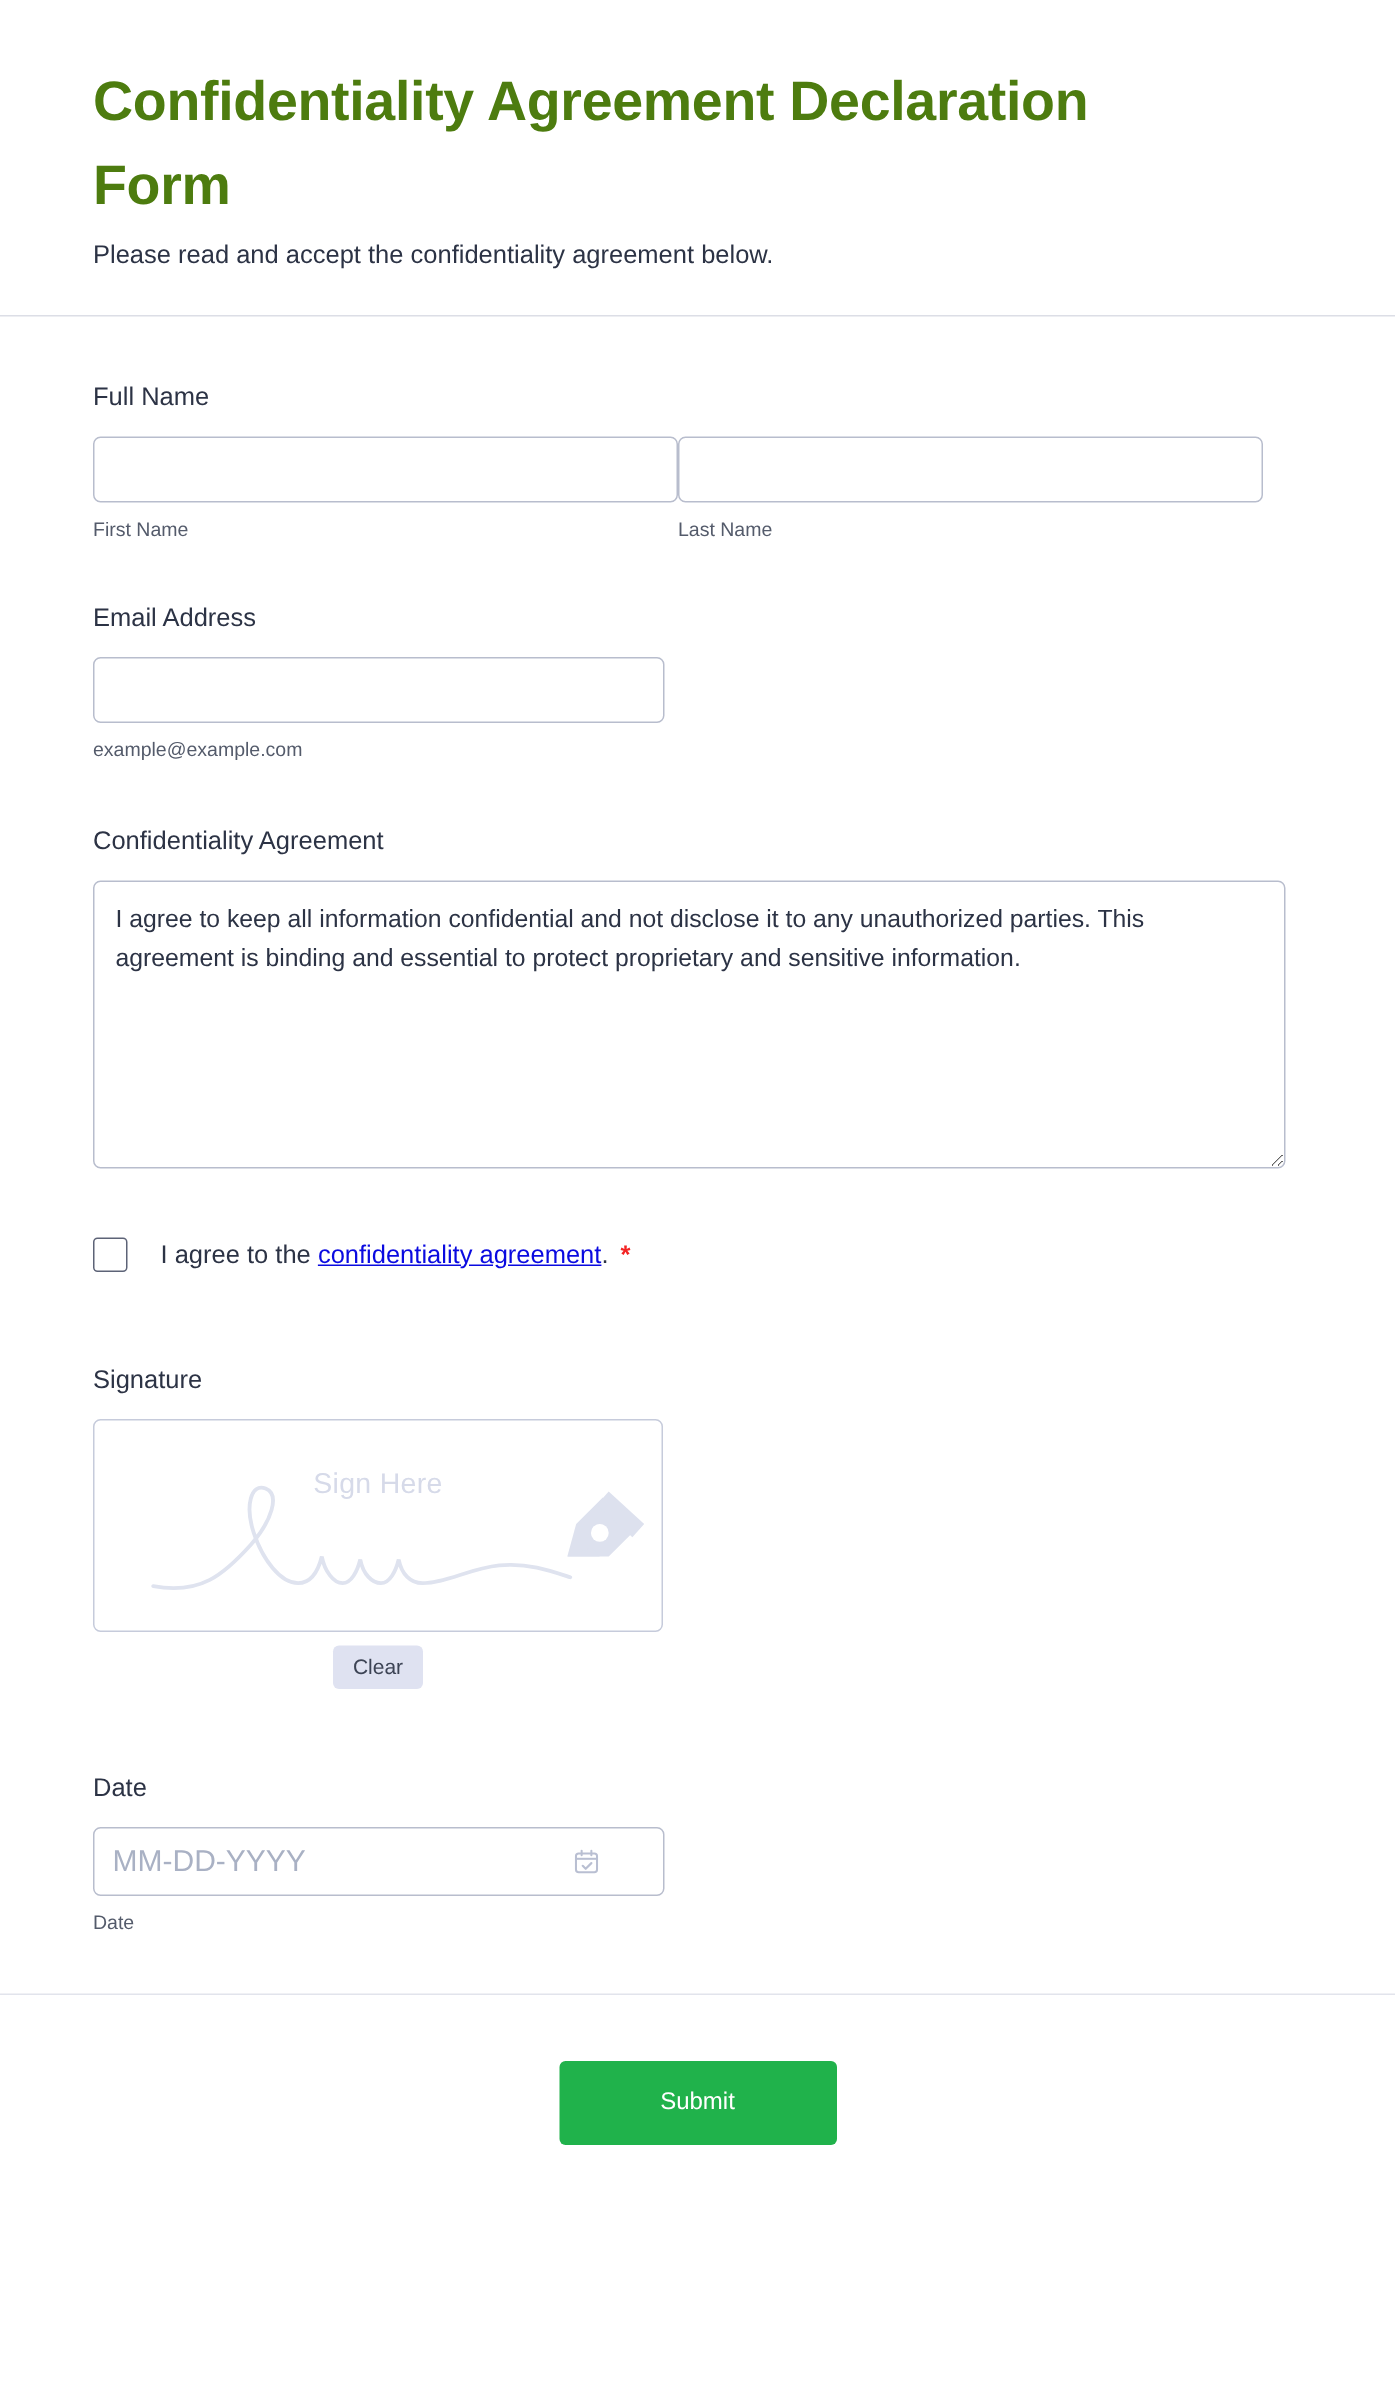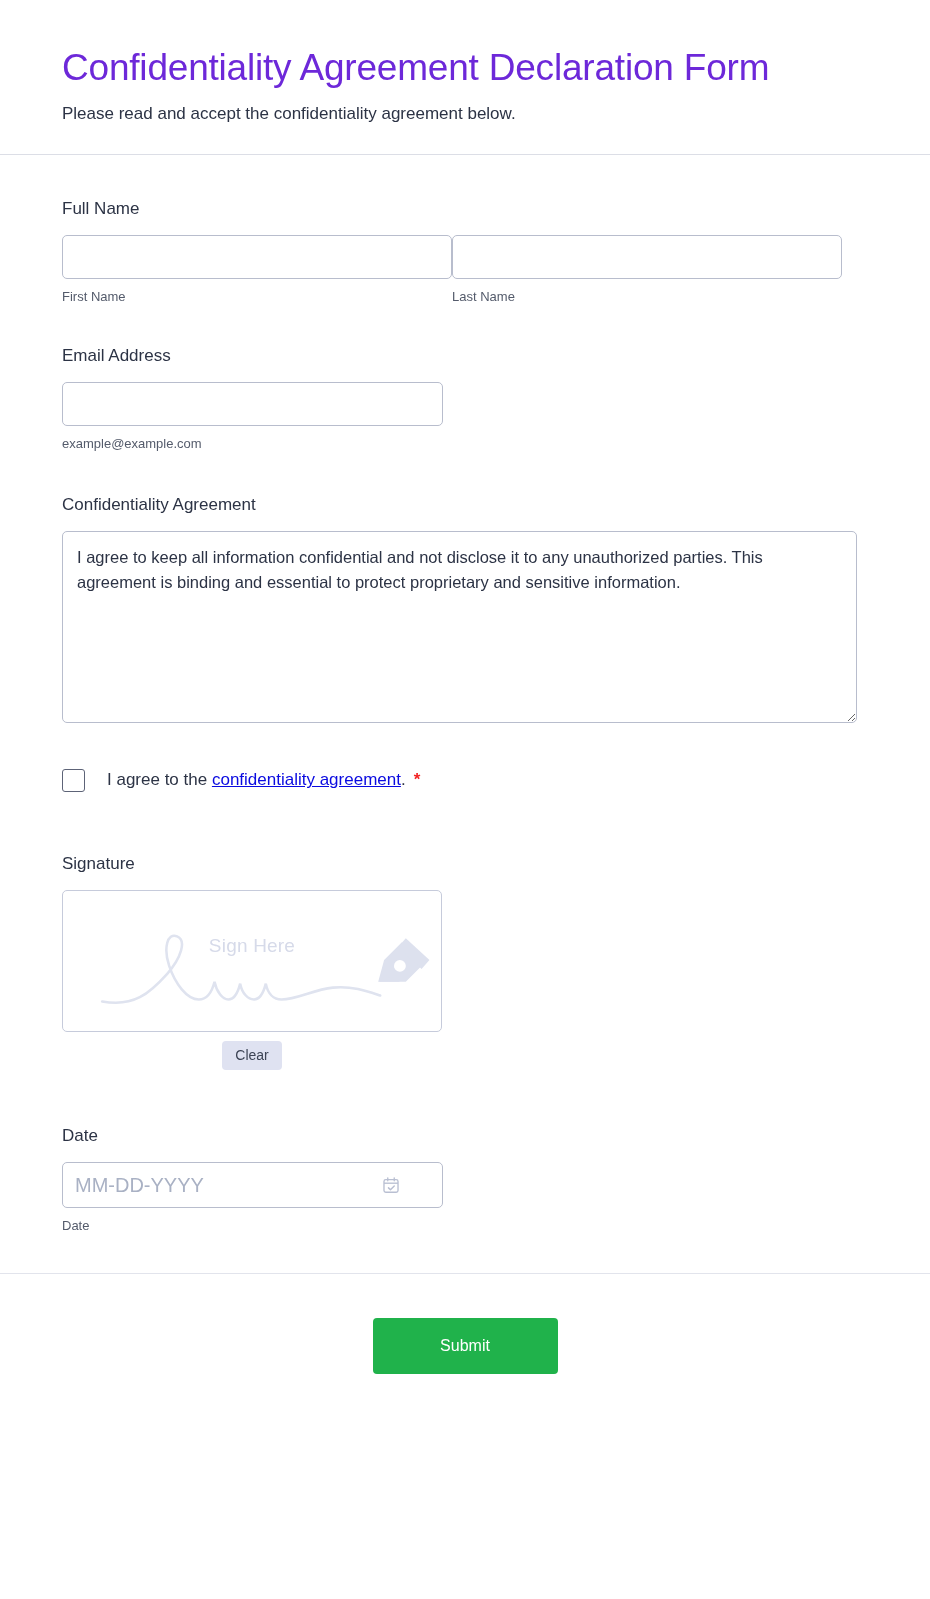--- a/index.html
+++ b/index.html
@@ -22,22 +22,22 @@
     position: relative;
   }
 
   
   .form-header {
     padding: 40px 62px 28px 62px;
   }
   .form-title {
     font-size: 37px;
     line-height: 1.52;
-    font-weight: normal;
-    color: #6d28d9;
+    font-weight: bold;
+    color: #4d7c0f;
     letter-spacing: -0.2px;
     margin: 0 0 6px 0;
     max-width: 760px;
   }
   .form-subtitle {
     font-size: 17px;
     line-height: 1.4;
     color: #2c3345;
     margin: 0;
     font-weight: normal;
@@ -154,21 +154,21 @@
   }
   .sig-watermark {
     position: absolute;
     left: 0; top: 0;
     width: 100%; height: 100%;
     pointer-events: none;
   }
   .sig-hint {
     position: absolute;
     left: 0;
-    top: 44px;
+    top: 32px;
     width: 100%;
     text-align: center;
     font-size: 19px;
     color: #d6dae9;
     letter-spacing: 0.2px;
   }
   .sig-clear-row {
     width: 380px;
     display: flex;
     justify-content: center;

